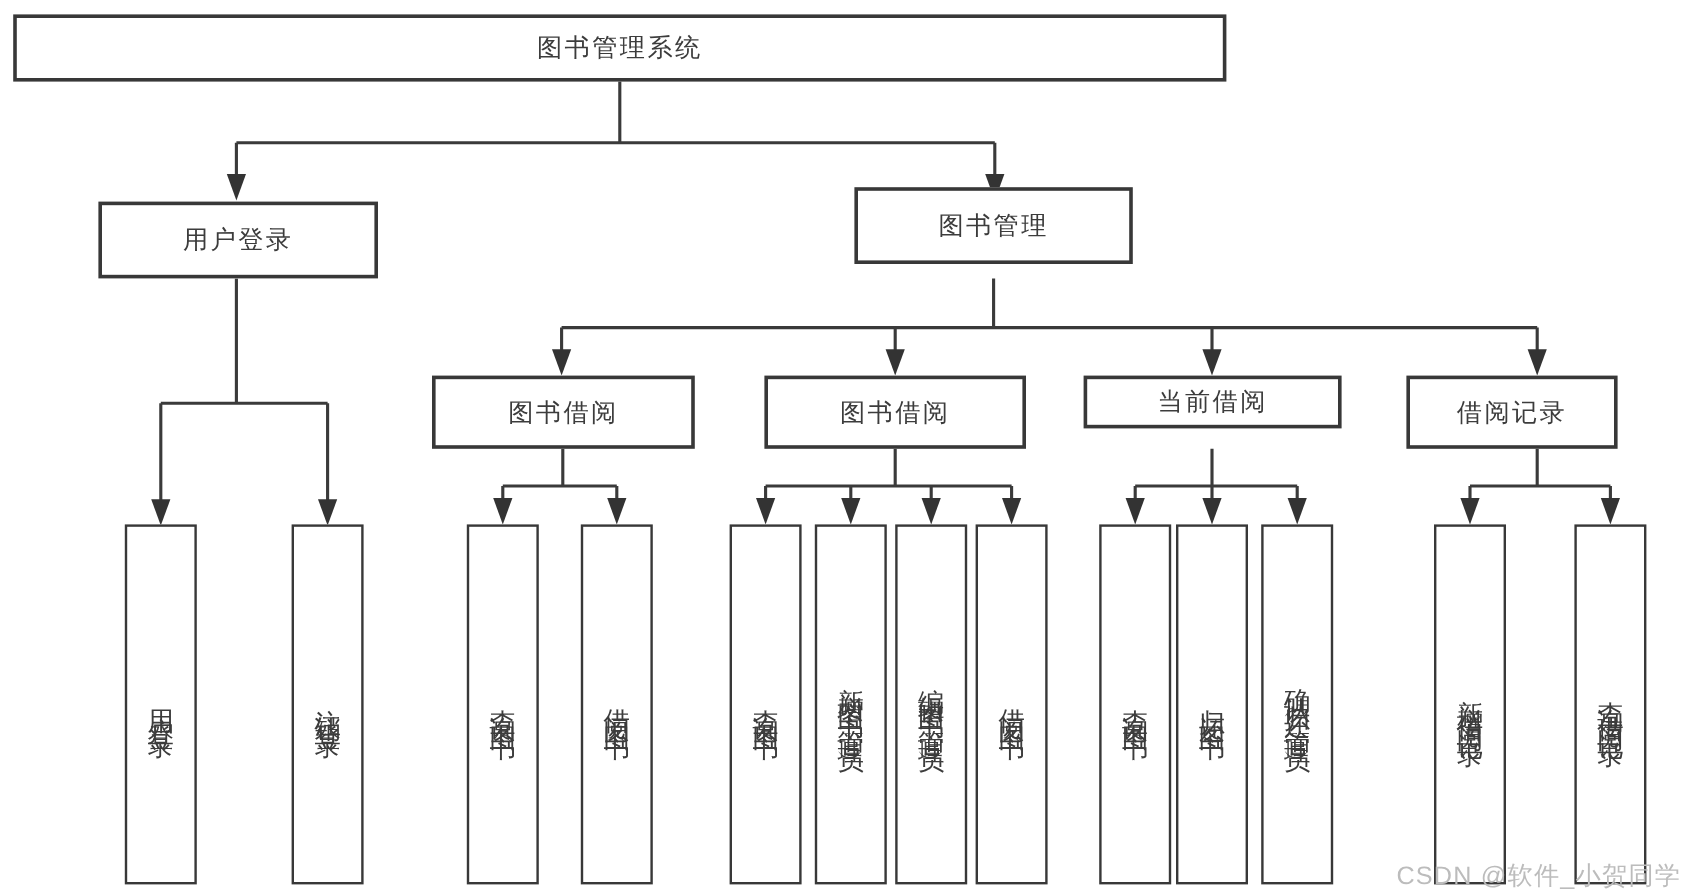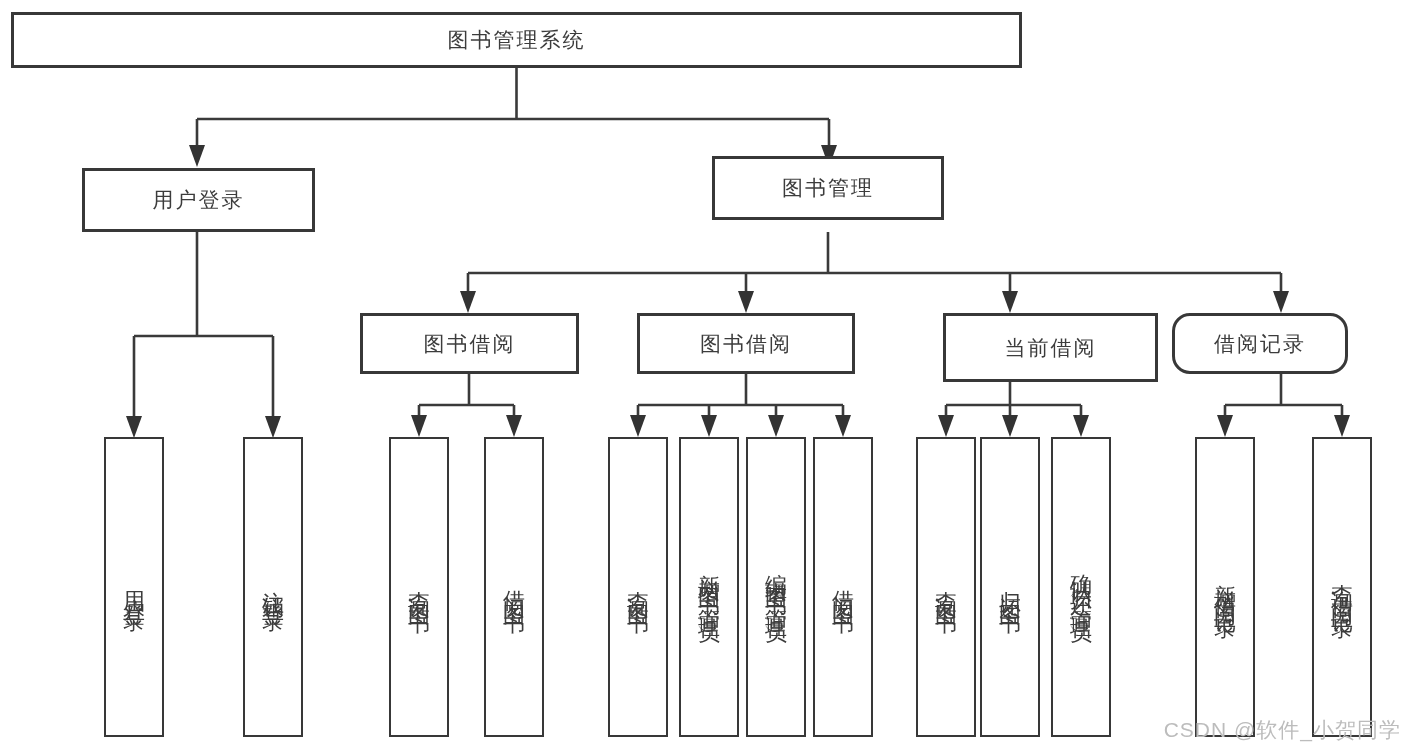--- a/index.html
+++ b/index.html
@@ -130,24 +130,24 @@
   <div class="box hbox" style="left:712px; top:156px; width:232px; height:64px;">
     <span>图书管理</span>
   </div>
 
   <div class="box hbox" style="left:360px; top:313px; width:219px; height:61px;">
     <span>图书借阅</span>
   </div>
   <div class="box hbox" style="left:637px; top:313px; width:218px; height:61px;">
     <span>图书借阅</span>
   </div>
-  <div class="box hbox" style="left:903px; top:313px; width:215px; height:69px;margin-left:40px;">
+  <div class="box hbox" style="left:903px; top:313px; width:215px; height:44px;">
     <span>当前借阅</span>
   </div>
-  <div class="box hbox" style="left:1172px; top:313px; width:176px; height:61px;border-radius:18px;">
+  <div class="box hbox" style="left:1172px; top:313px; width:176px; height:61px;">
     <span>借阅记录</span>
   </div>
 
   <div class="box leaf" style="left:104px;">
     <span class="vtext">用户登录</span>
   </div>
   <div class="box leaf" style="left:243px;">
     <span class="vtext">注销登录</span>
   </div>
 

